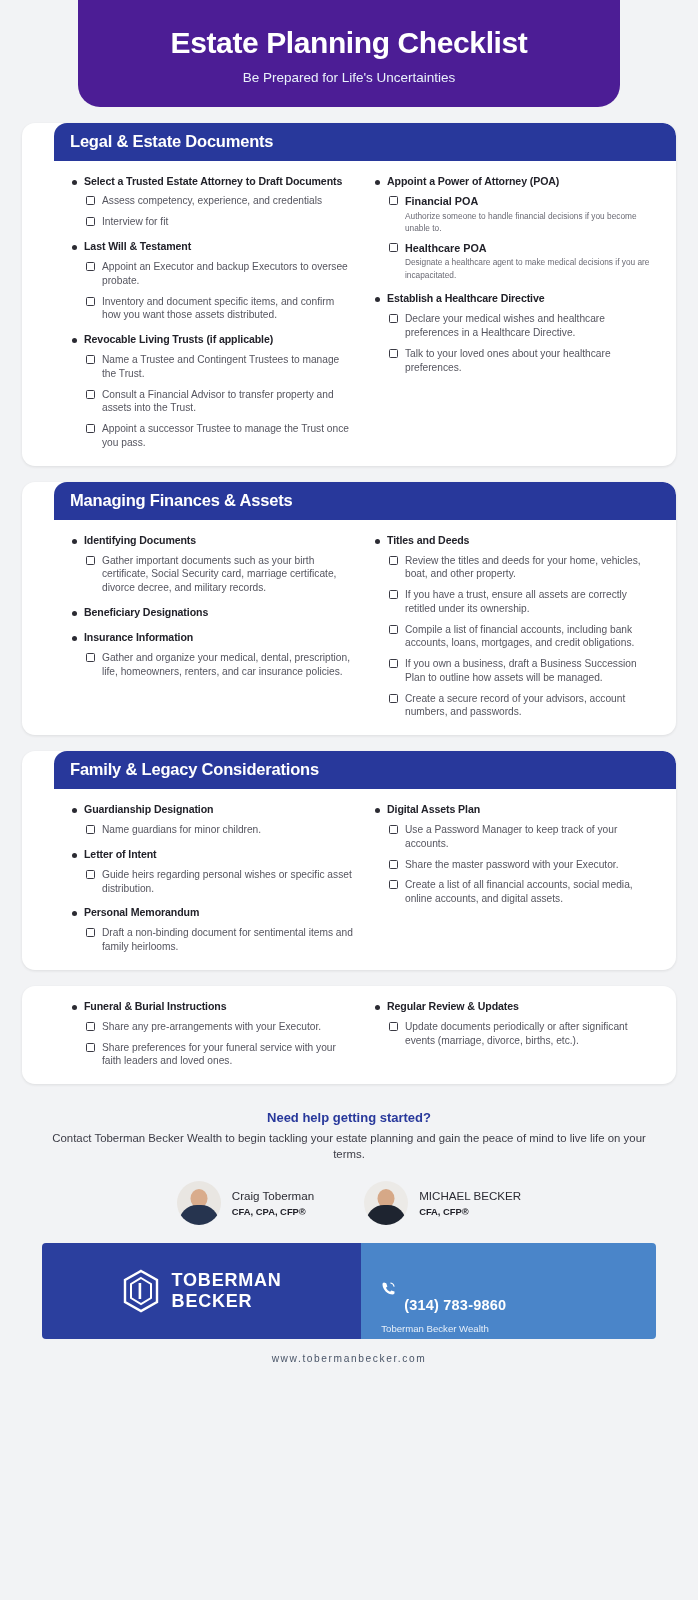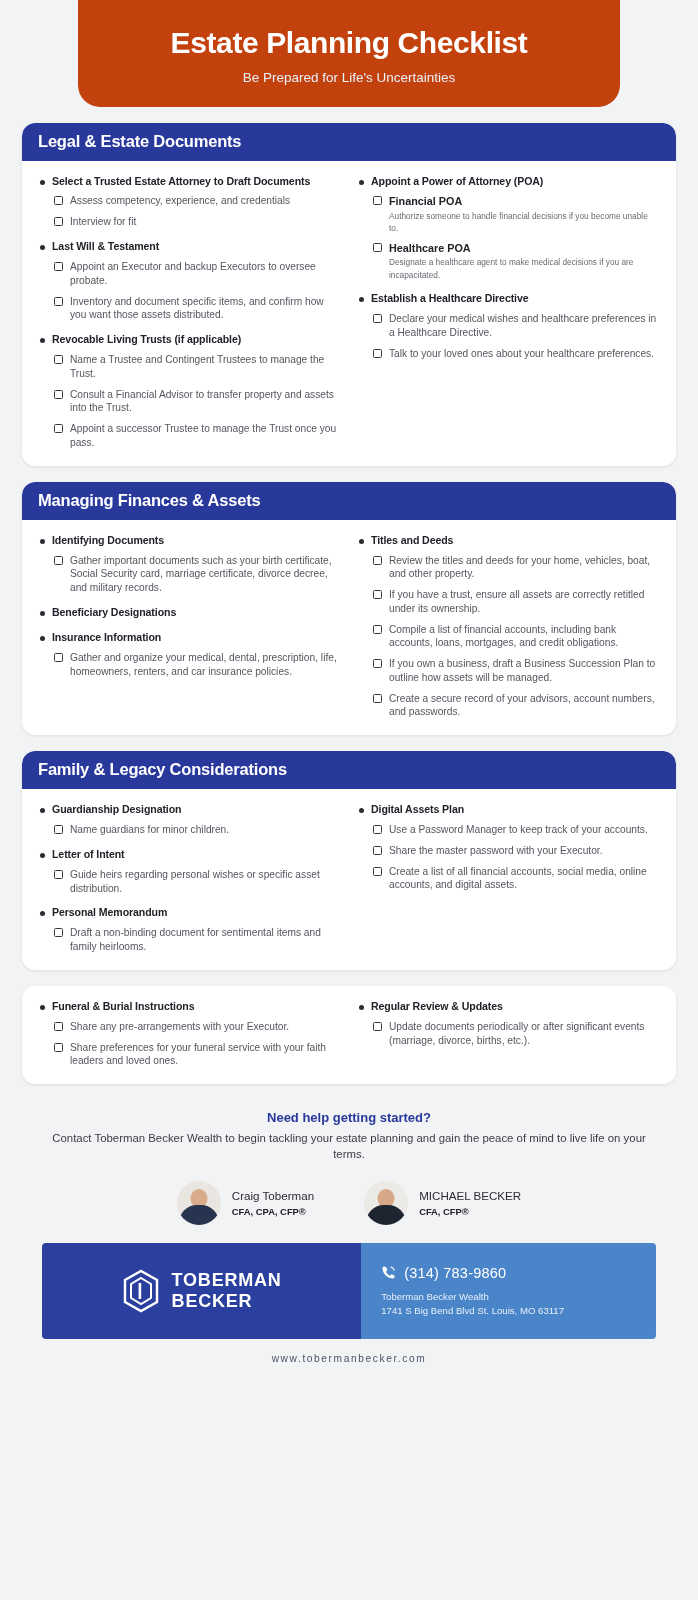--- a/index.html
+++ b/index.html
@@ -6,21 +6,21 @@
   html, body {
     width: 698px;
     background: #f2f3f5;
     font-family: "Liberation Sans", sans-serif;
   }
   body { padding-bottom: 18px; }
 
   
   .header {
     margin: 0 78px 0 78px;
-    background: #c2410c;
+    background: #4c1d95;
     border-radius: 0 0 22px 22px;
     padding: 26px 20px 22px 20px;
     text-align: center;
   }
   .header h1 {
     color: #ffffff;
     font-size: 30px;
     font-weight: bold;
     letter-spacing: -0.4px;
     line-height: 1.15;
@@ -32,20 +32,21 @@
     font-weight: 400;
   }
 
   
   .section {
     margin: 16px 22px 0 22px;
     background: #ffffff;
     border-radius: 13px;
     box-shadow: 0 1px 3px rgba(0,0,0,0.09);
     overflow: hidden;
+    padding-left: 32px;
   }
   .section-head {
     background: #28389b;
     border-radius: 13px 13px 0 0;
     padding: 9px 16px 10px 16px;
   }
   .section-head .title {
     color: #ffffff;
     font-size: 16.5px;
     font-weight: bold;
@@ -208,22 +209,23 @@
   .fb-right {
     width: 48%;
     background: #4a85c9;
     padding: 22px 16px 0 20px;
   }
   .phone-row { display: flex; align-items: center; gap: 8px; }
   .phone-icon { width: 15px; height: 15px; flex: 0 0 auto; }
   .phone-num {
     color: #ffffff;
     font-size: 14.5px;
-    font-weight: normal;
+    font-weight: bold;
     letter-spacing: 0.2px;
+    margin-top: 32px;
   }
   .addr {
     color: #e6eff9;
     font-size: 9.6px;
     line-height: 1.5;
     margin-top: 9px;
   }
   .website {
     text-align: center;
     padding-top: 14px;

